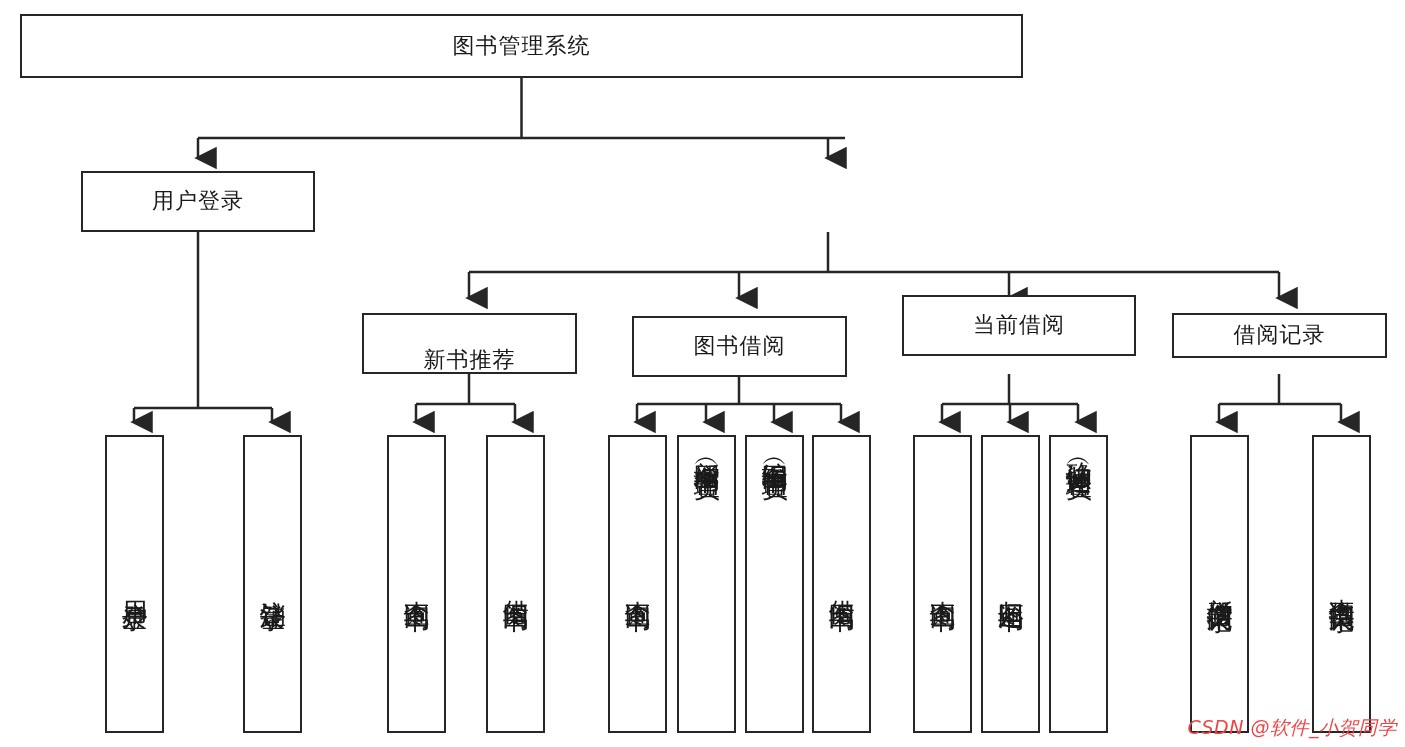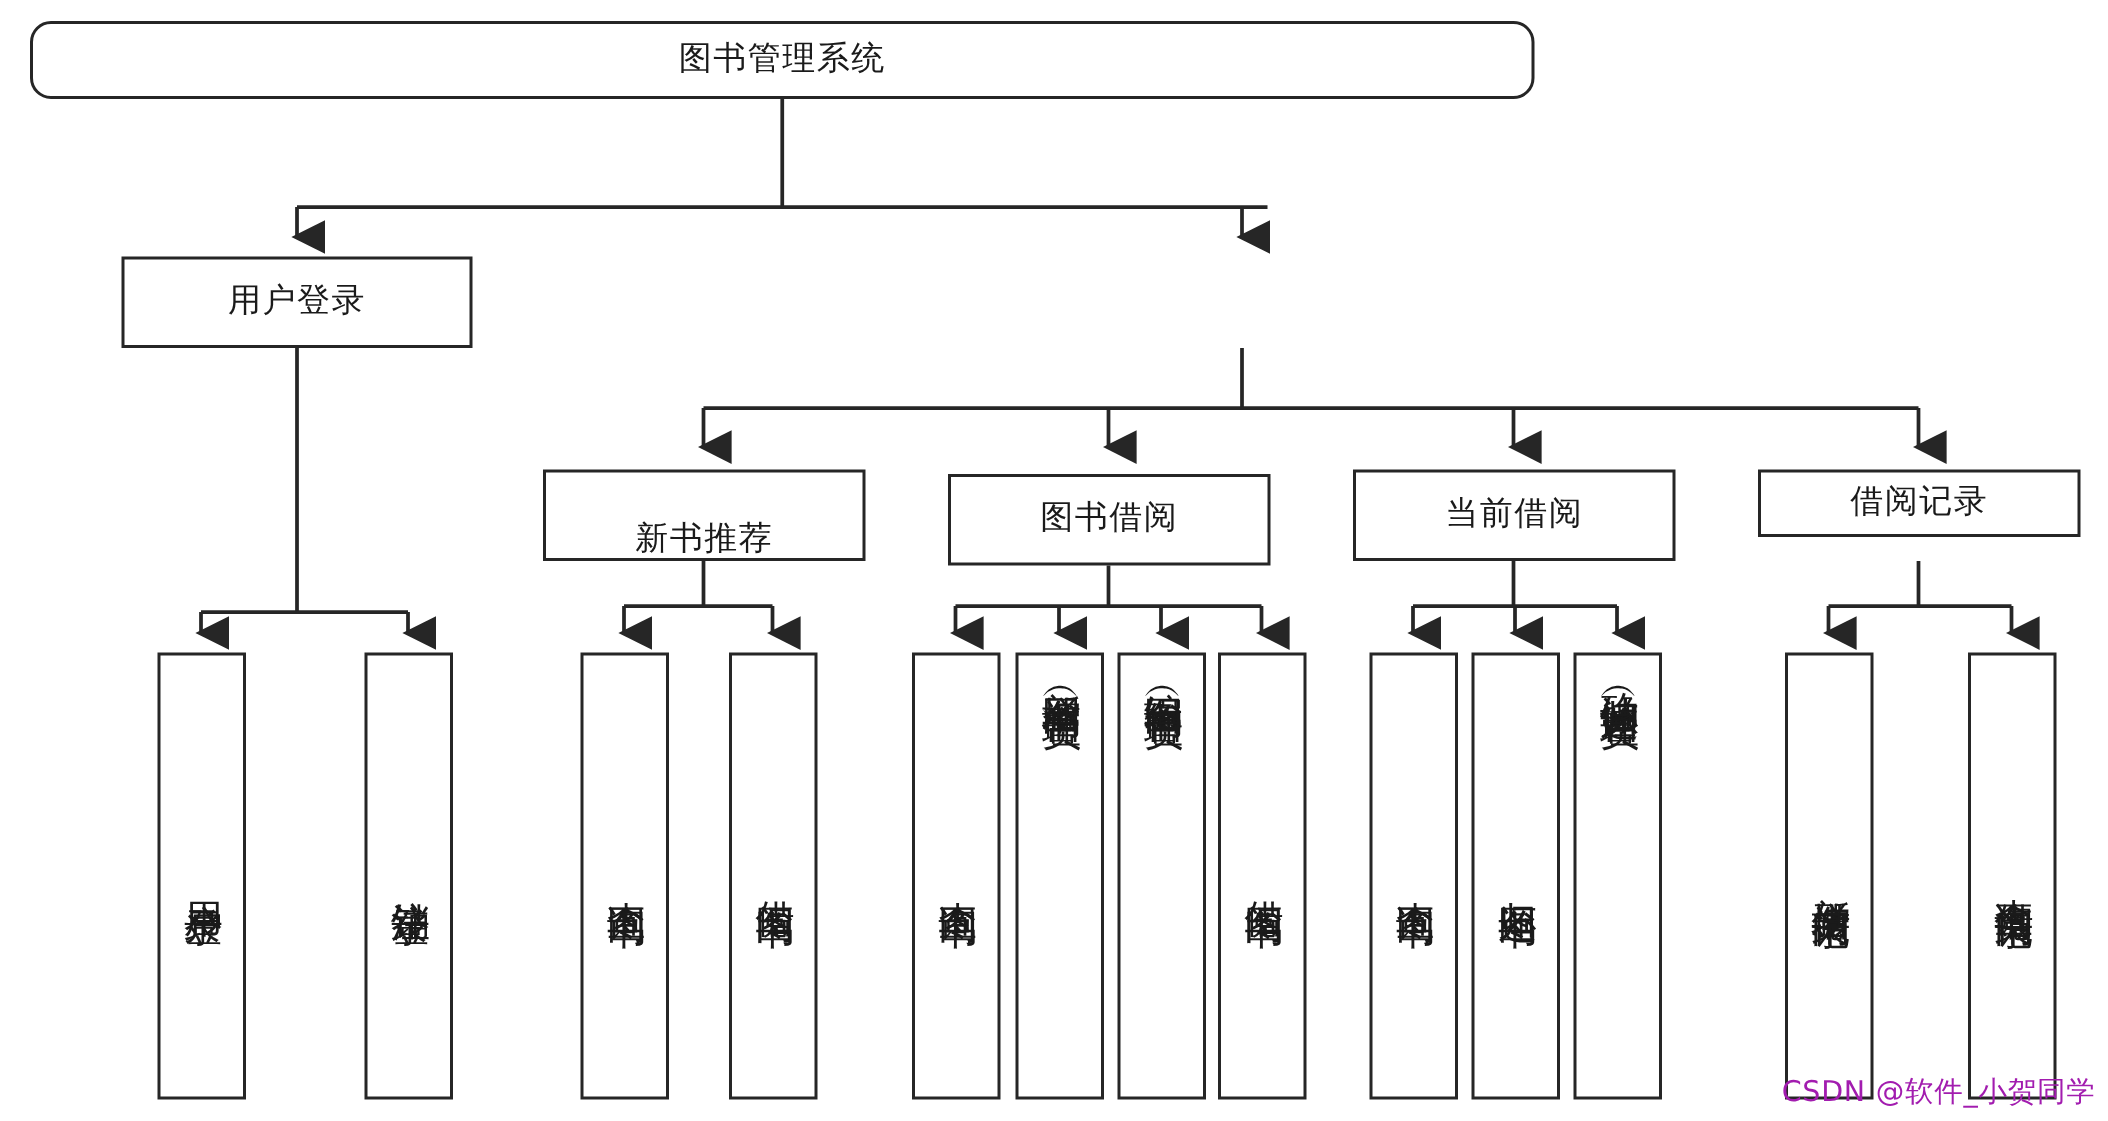--- a/index.html
+++ b/index.html
@@ -56,23 +56,24 @@
     margin-bottom: auto;
   }
   .node-v.top .label {
     margin-top: 4px;
   }
   .watermark {
     position: absolute;
     right: 8px;
     bottom: 6px;
     font-size: 19px;
-    color: #a21caf;
+    color: #ef4444;
     white-space: nowrap;
     letter-spacing: 0.5px;
+    font-style: italic;
   }
 </style>
 </head>
 <body>
 
 <div id="canvas">
 
   <svg class="edges" viewBox="0 0 1405 747">
     <defs>
       <marker id="arrow" viewBox="0 0 12 12" refX="6" refY="10" markerWidth="9" markerHeight="9" orient="auto">
@@ -116,35 +117,35 @@
       <path d="M 1010 404 L 1010 422" marker-end="url(#arrow)"></path>
       <path d="M 1078 404 L 1078 422" marker-end="url(#arrow)"></path>
 
       <path d="M 1279 374 L 1279 404"></path>
       <path d="M 1219 404 L 1341 404"></path>
       <path d="M 1219 404 L 1219 422" marker-end="url(#arrow)"></path>
       <path d="M 1341 404 L 1341 422" marker-end="url(#arrow)"></path>
     </g>
   </svg>
 
-  <div class="node node-h" style="left:20px; top:14px; width:1003px; height:52px;border-radius:14px;">
+  <div class="node node-h" style="left:20px; top:14px; width:1003px; height:64px;">
     <span class="label">图书管理系统</span>
   </div>
 
   <div class="node node-h" style="left:81px; top:171px; width:234px; height:61px;">
     <span class="label">用户登录</span>
   </div>
 
   <div class="node node-h" style="left:362px; top:313px; width:215px; height:61px;align-items:flex-end;">
     <span class="label">新书推荐</span>
   </div>
   <div class="node node-h" style="left:632px; top:316px; width:215px; height:61px;">
     <span class="label">图书借阅</span>
   </div>
-  <div class="node node-h" style="left:902px; top:313px; width:215px; height:61px;">
+  <div class="node node-h" style="left:902px; top:295px; width:234px; height:61px;">
     <span class="label">当前借阅</span>
   </div>
   <div class="node node-h" style="left:1172px; top:313px; width:215px; height:45px;">
     <span class="label">借阅记录</span>
   </div>
 
   <div class="node node-v mid" style="left:105px; top:435px; width:59px; height:298px;">
     <span class="label">用户登录</span>
   </div>
   <div class="node node-v mid" style="left:243px; top:435px; width:59px; height:298px;">

